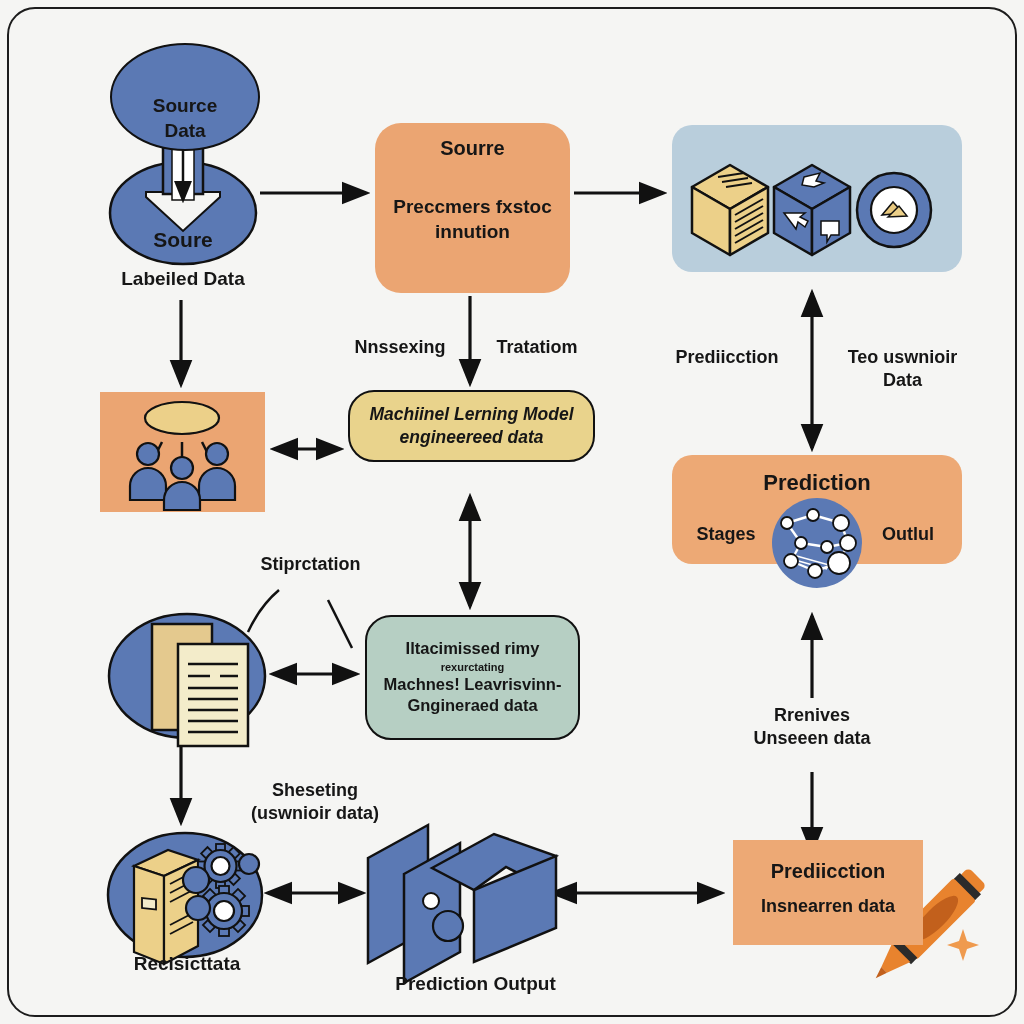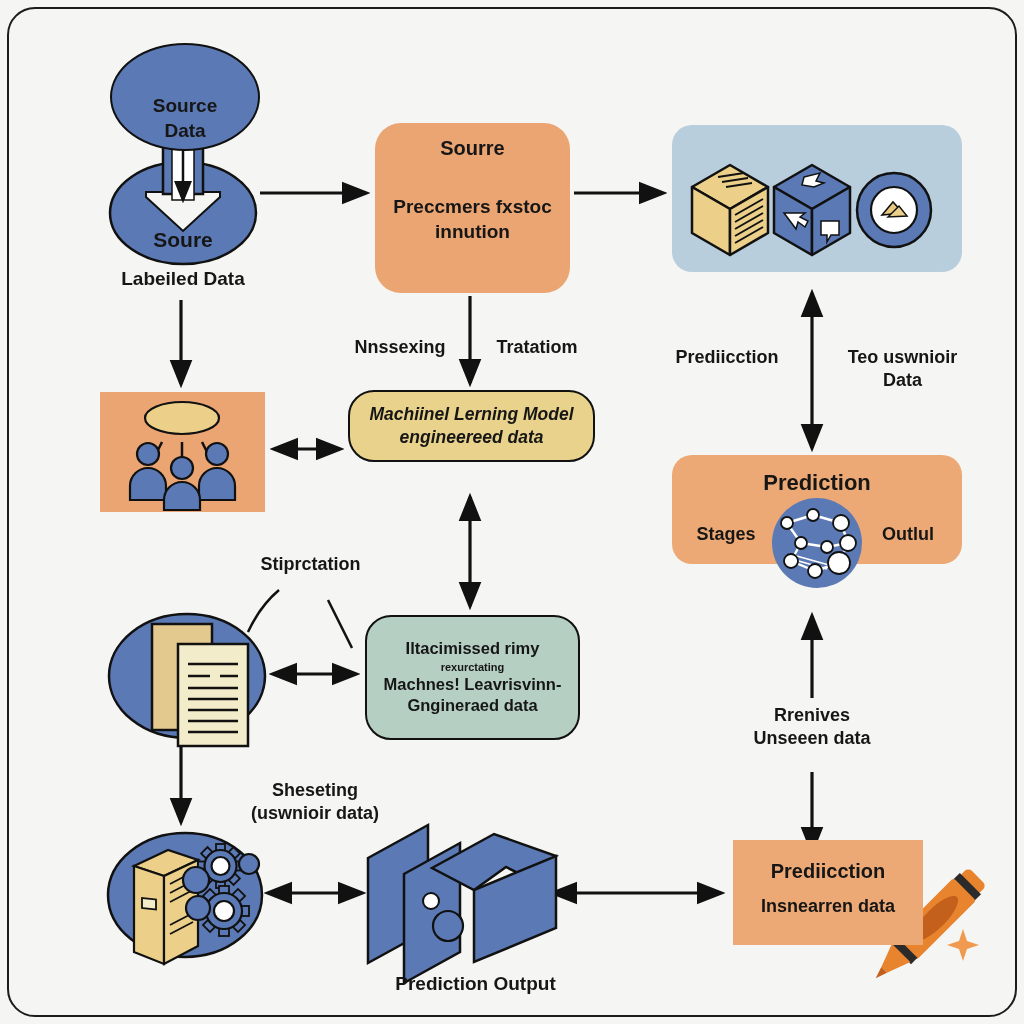--- a/index.html
+++ b/index.html
@@ -258,20 +258,21 @@
   <div class="abs txt" style="left:712px;top:704px;width:200px;font-size:18px;">
     <div>Rrenives</div>
     <div>Unseeen data</div>
   </div>
 
   <div class="abs txt" style="left:225px;top:779px;width:180px;font-size:18px;">
     <div>Sheseting</div>
     <div>(uswnioir data)</div>
   </div>
 
+  <div class="abs txt" style="left:92px;top:952px;width:190px;font-size:19px;">Recisicttata</div>
   <div class="abs txt" style="left:358px;top:972px;width:235px;font-size:19px;">Prediction Output</div>
 
   <div class="abs" style="left:733px;top:840px;width:170px;height:105px;background:#eda975;padding-left:20px;">
     <div class="txt" style="position:absolute;left:0;right:0;top:18px;font-size:20px;">Prediicction</div>
     <div class="txt" style="position:absolute;left:0;right:0;top:55px;font-size:18px;">Insnearren data</div>
   </div>
 
   <div class="frame"></div>
 </div>
 

